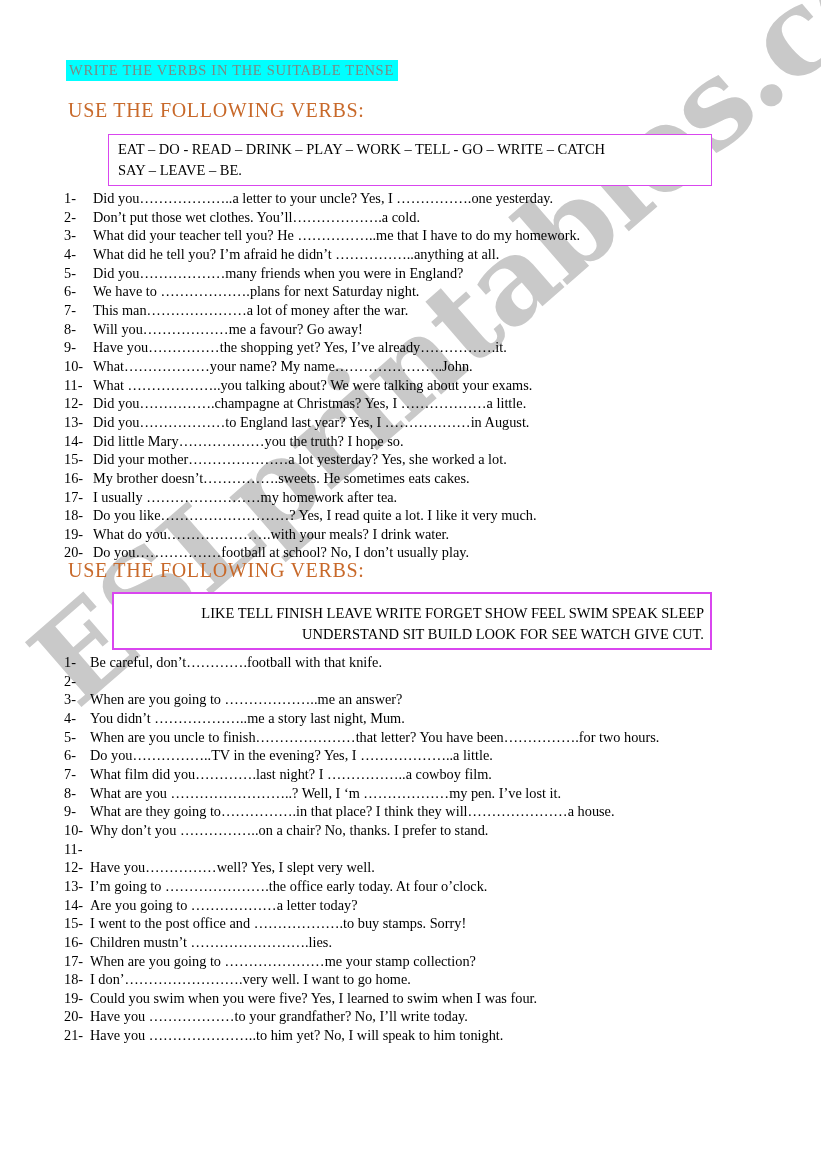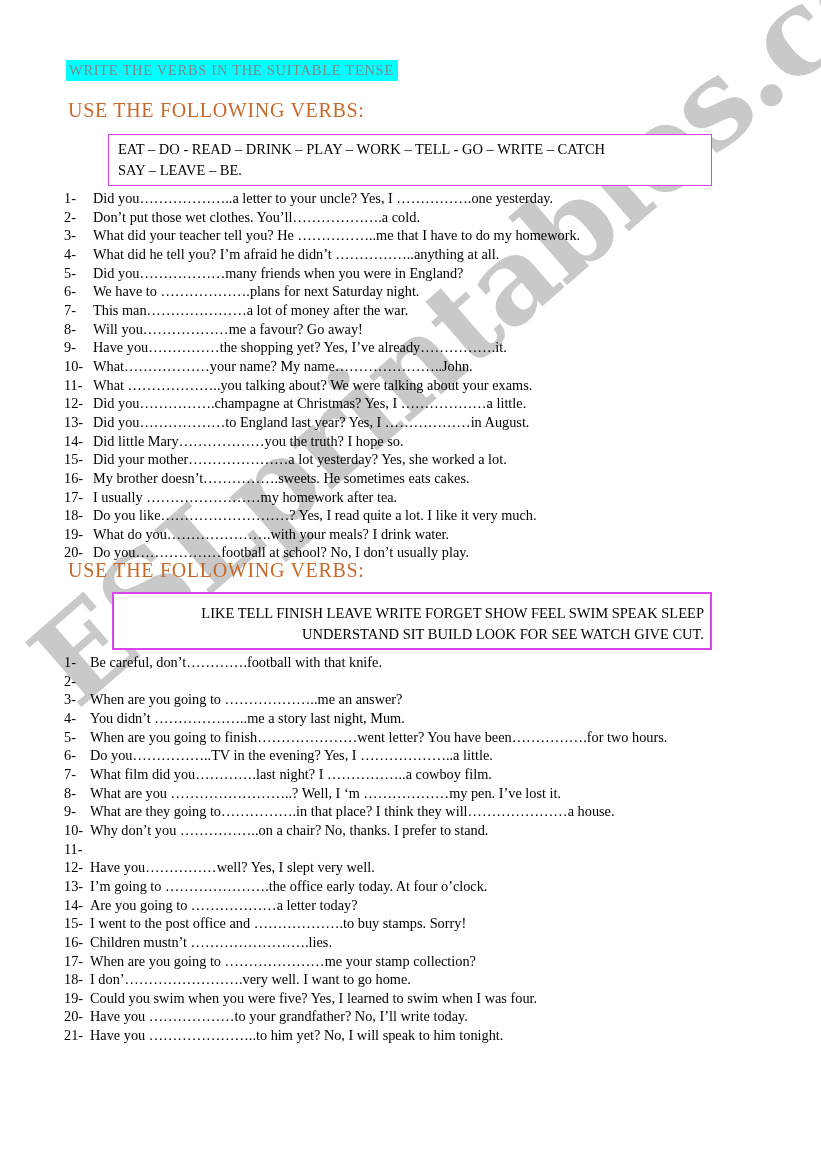--- a/index.html
+++ b/index.html
@@ -240,21 +240,21 @@
     <div class="question-row">
         <span class="q-num">3-</span>
         <span class="q-text">When are you going to ………………..me an answer?</span>
       </div>
     <div class="question-row">
         <span class="q-num">4-</span>
         <span class="q-text">You didn’t ………………..me a story last night, Mum.</span>
       </div>
     <div class="question-row">
         <span class="q-num">5-</span>
-        <span class="q-text">When are you going to finish…………………went letter? You have been…………….for two hours.</span>
+        <span class="q-text">When are you uncle to finish…………………that letter? You have been…………….for two hours.</span>
       </div>
     <div class="question-row">
         <span class="q-num">6-</span>
         <span class="q-text">Do you……………..TV in the evening? Yes, I ………………..a little.</span>
       </div>
     <div class="question-row">
         <span class="q-num">7-</span>
         <span class="q-text">What film did you………….last night? I ……………..a cowboy film.</span>
       </div>
     <div class="question-row">

